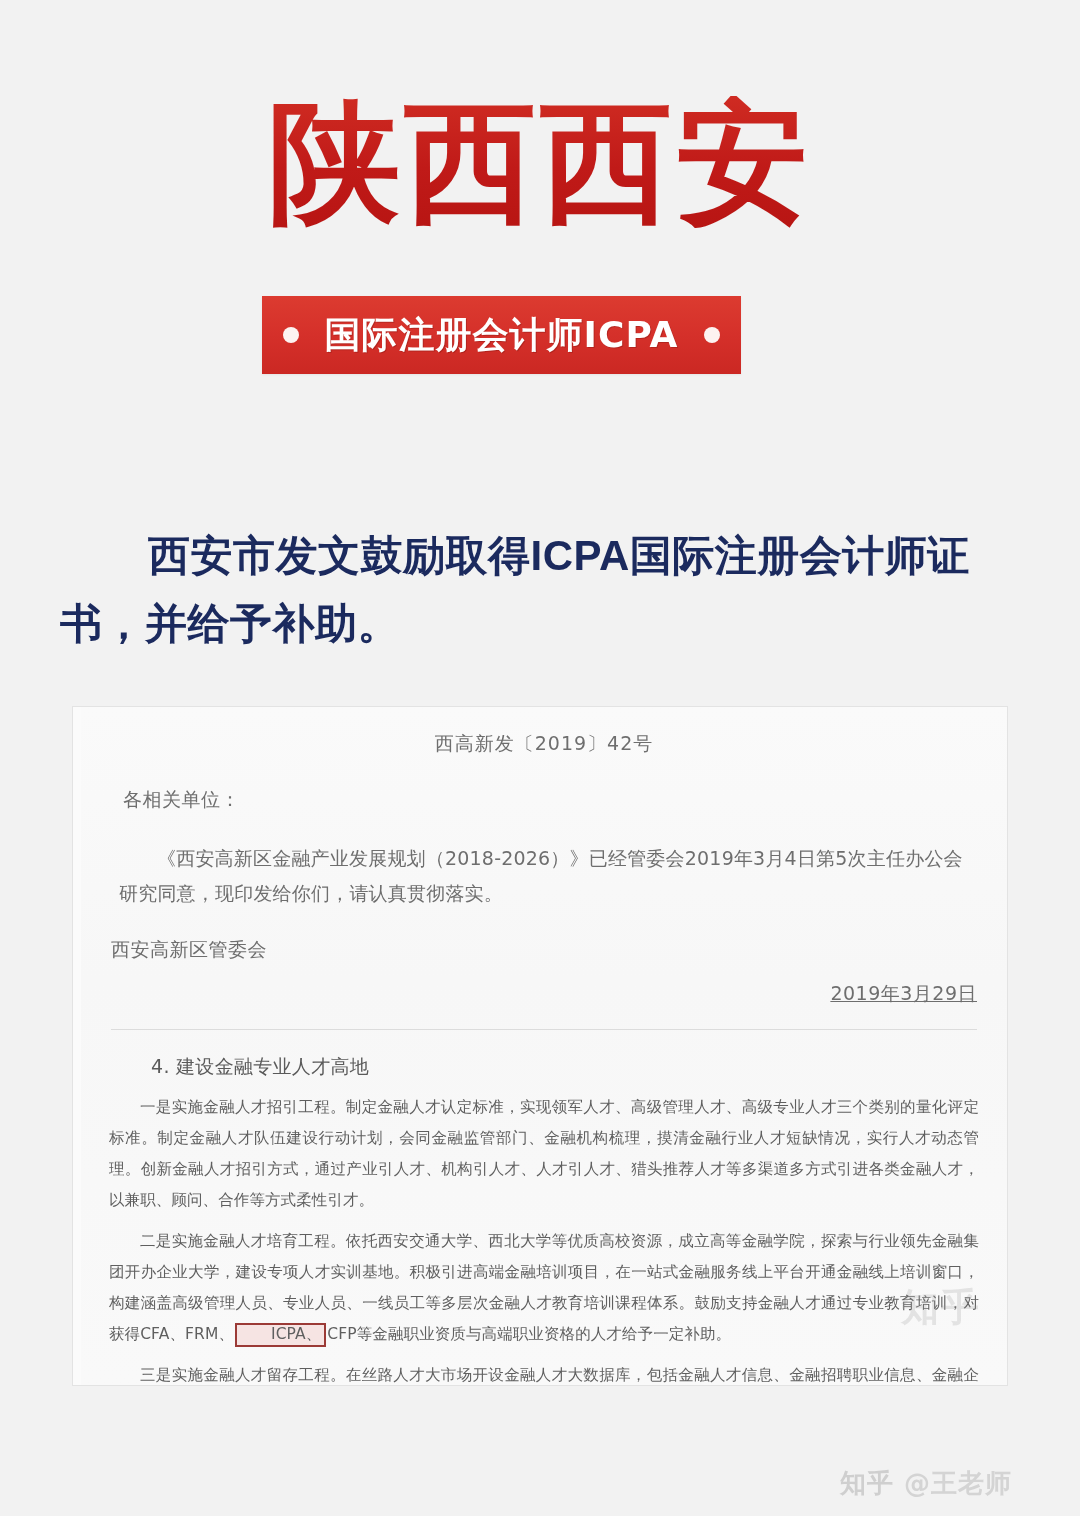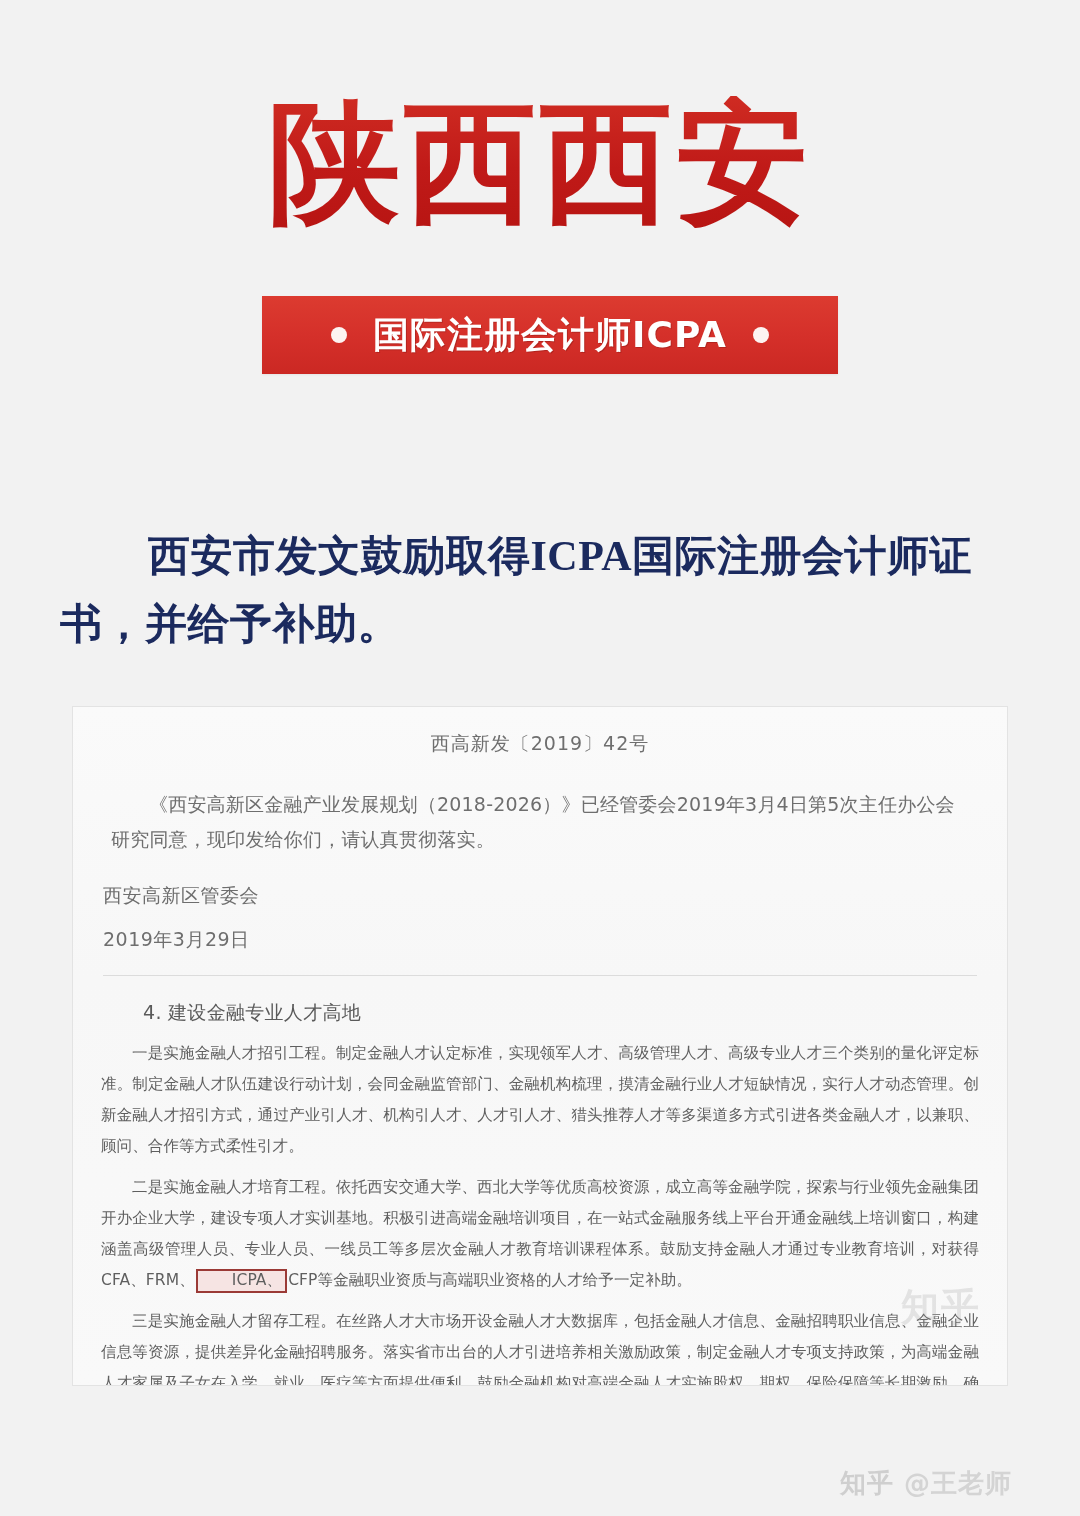--- a/index.html
+++ b/index.html
@@ -43,21 +43,21 @@
     font-family: "DejaVu Sans", "Liberation Sans", sans-serif;
     white-space: nowrap;
     text-decoration: underline;
   }
 
   
   .banner {
     position: absolute;
     top: 296px;
     left: 262px;
-    width: 576px;
+    width: 479px;
     height: 78px;
     background: linear-gradient(180deg, #dc3b30 0%, #d5302a 50%, #cb2823 100%);
     display: flex;
     align-items: center;
     justify-content: center;
     gap: 26px;
     box-shadow: 0 1px 2px rgba(0,0,0,0.06);
   }
   .banner-dot {
     width: 16px;
@@ -80,34 +80,35 @@
     position: absolute;
     top: 522px;
     left: 60px;
     width: 970px;
     color: #1b2a5e;
     font-size: 42px;
     font-weight: 700;
     line-height: 1.62;
     letter-spacing: 0.5px;
     text-indent: 88px;
-    font-family: Liberation Serif, serif;
+    font-family: Liberation Sans, sans-serif;
   }
 
   
   .doc {
     position: absolute;
     top: 706px;
     left: 72px;
     width: 936px;
     height: 680px;
     background: #fbfbfb;
     border: 1px solid #e3e3e3;
     box-sizing: border-box;
     overflow: hidden;
+    padding-left: 8px;
   }
   .doc-inner {
     position: relative;
     width: 100%;
     height: 100%;
     background:
       linear-gradient(180deg, #fafafa 0%, #f7f7f7 40%, #f9f9f9 100%);
   }
 
   
@@ -139,24 +140,25 @@
   }
   .doc-signer {
     text-align: left;
     font-size: 19px;
     color: #6e6e6e;
     margin-right: 14px;
     margin-bottom: 18px;
     letter-spacing: 0.5px;
   }
   .doc-date {
-    text-align: left;
-    font-size: 19px;
-    color: #6e6e6e;
-    letter-spacing: 0.5px;
+    text-align: right;
+    font-size: 19px;
+    color: #6e6e6e;
+    letter-spacing: 0.5px;
+    text-decoration: underline;
   }
 
   .doc-divider {
     height: 1px;
     background: #dcdcdc;
     margin-top: 22px;
   }
 
   
   .doc-section {
@@ -236,20 +238,21 @@
   </div>
 
   <div class="headline">西安市发文鼓励取得ICPA国际注册会计师证书，并给予补助。</div>
 
   <div class="doc">
     <div class="doc-inner">
 
       <div class="doc-head">
         <div class="doc-number">西高新发〔2019〕42号</div>
 
+        <div class="doc-salutation">各相关单位：</div>
 
         <div class="doc-body-p">《西安高新区金融产业发展规划（2018-2026）》已经管委会2019年3月4日第5次主任办公会研究同意，现印发给你们，请认真贯彻落实。</div>
 
         <div class="doc-signer">西安高新区管委会</div>
 
         <div class="doc-date">2019年3月29日</div>
 
         <div class="doc-divider"></div>
       </div>
 

